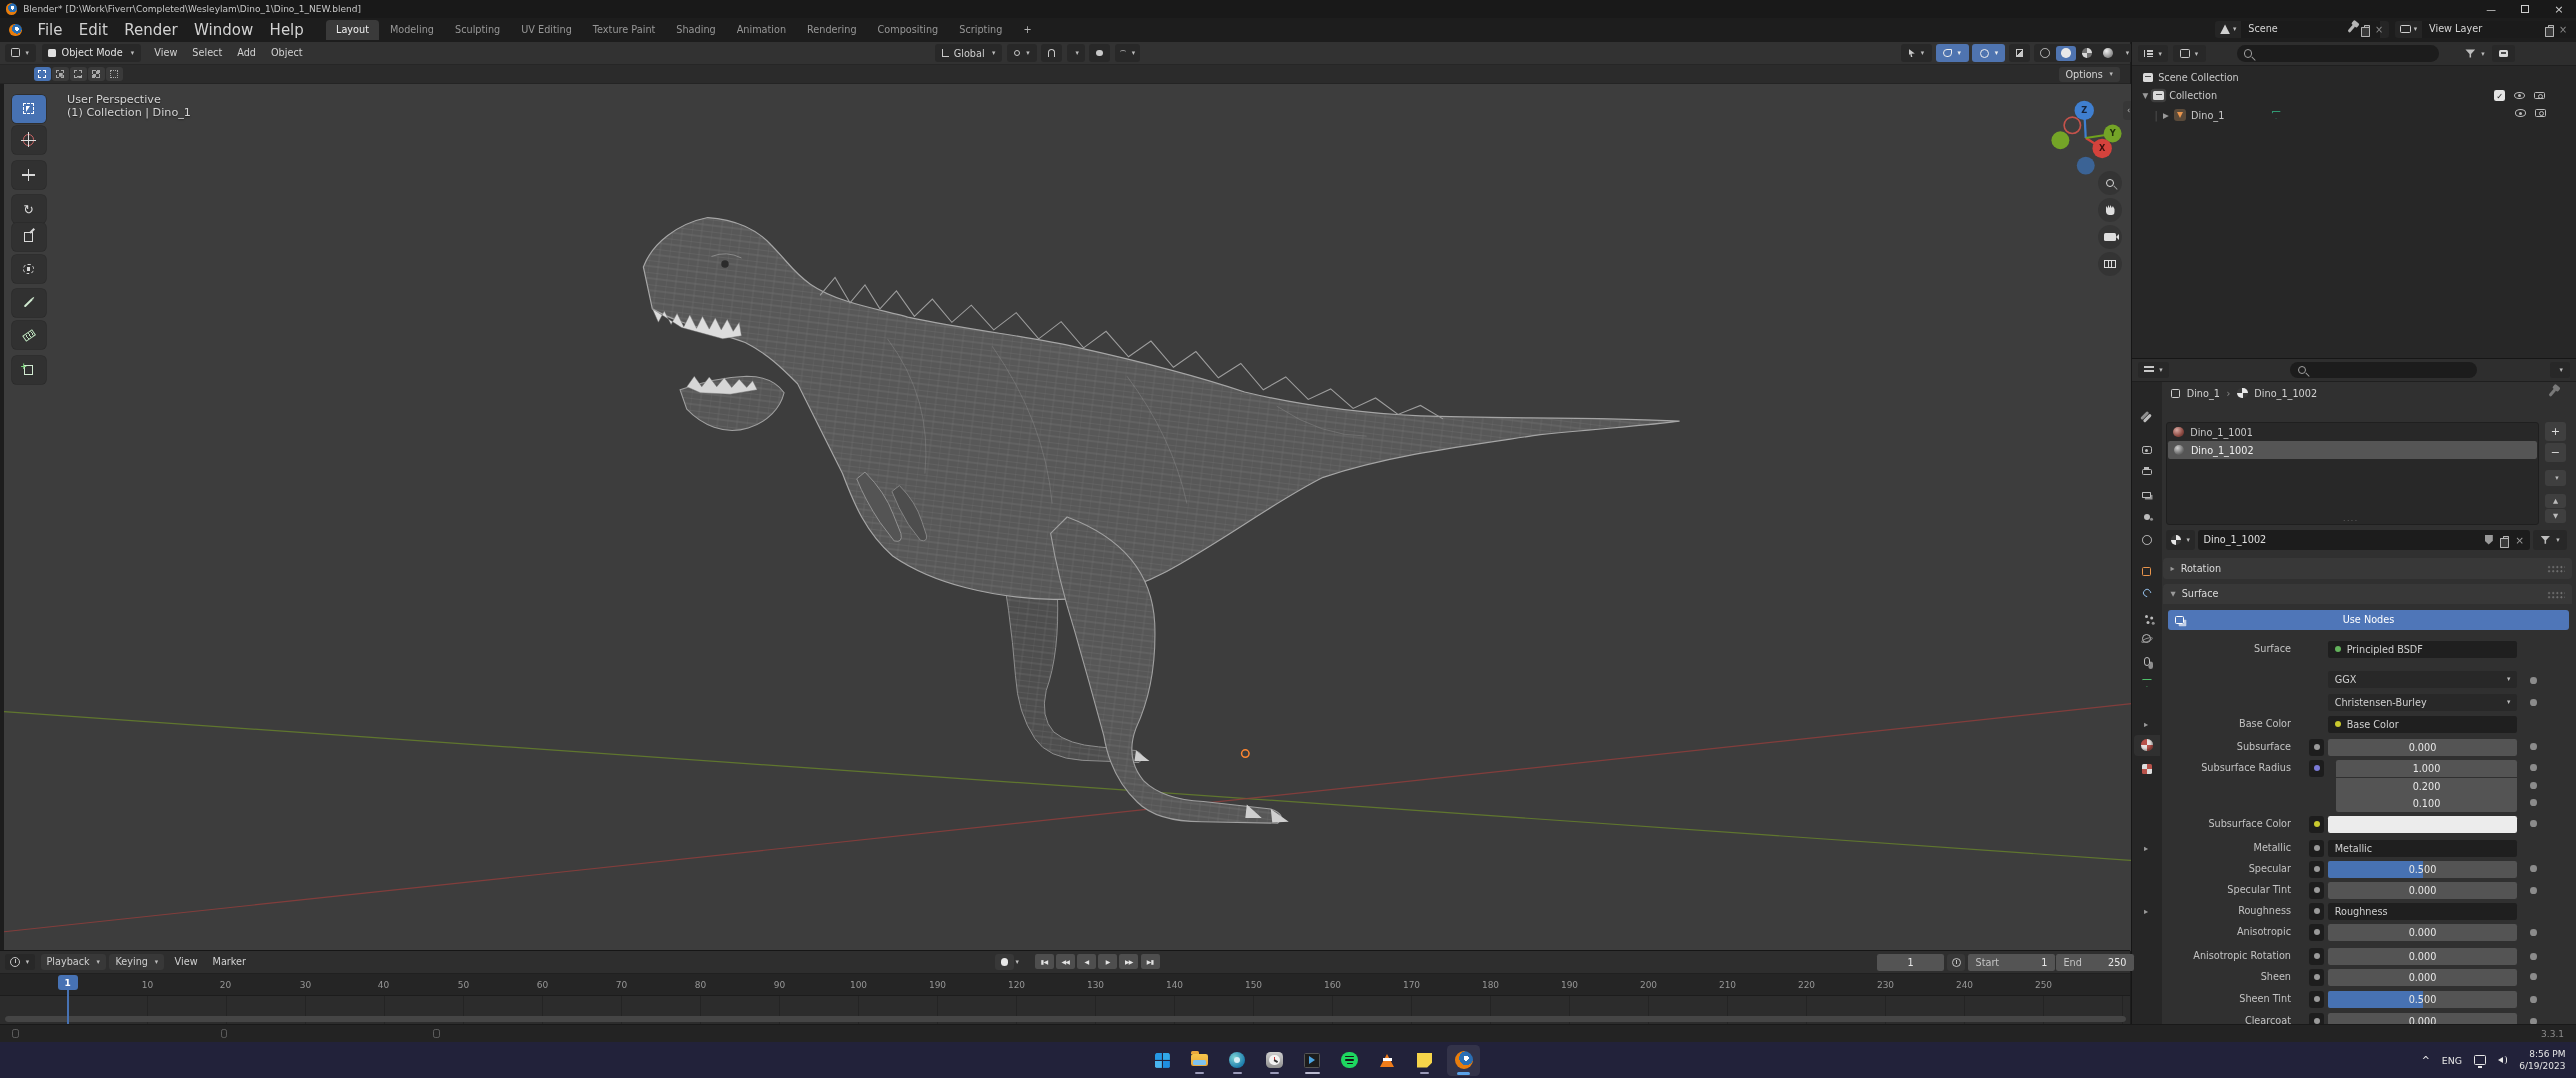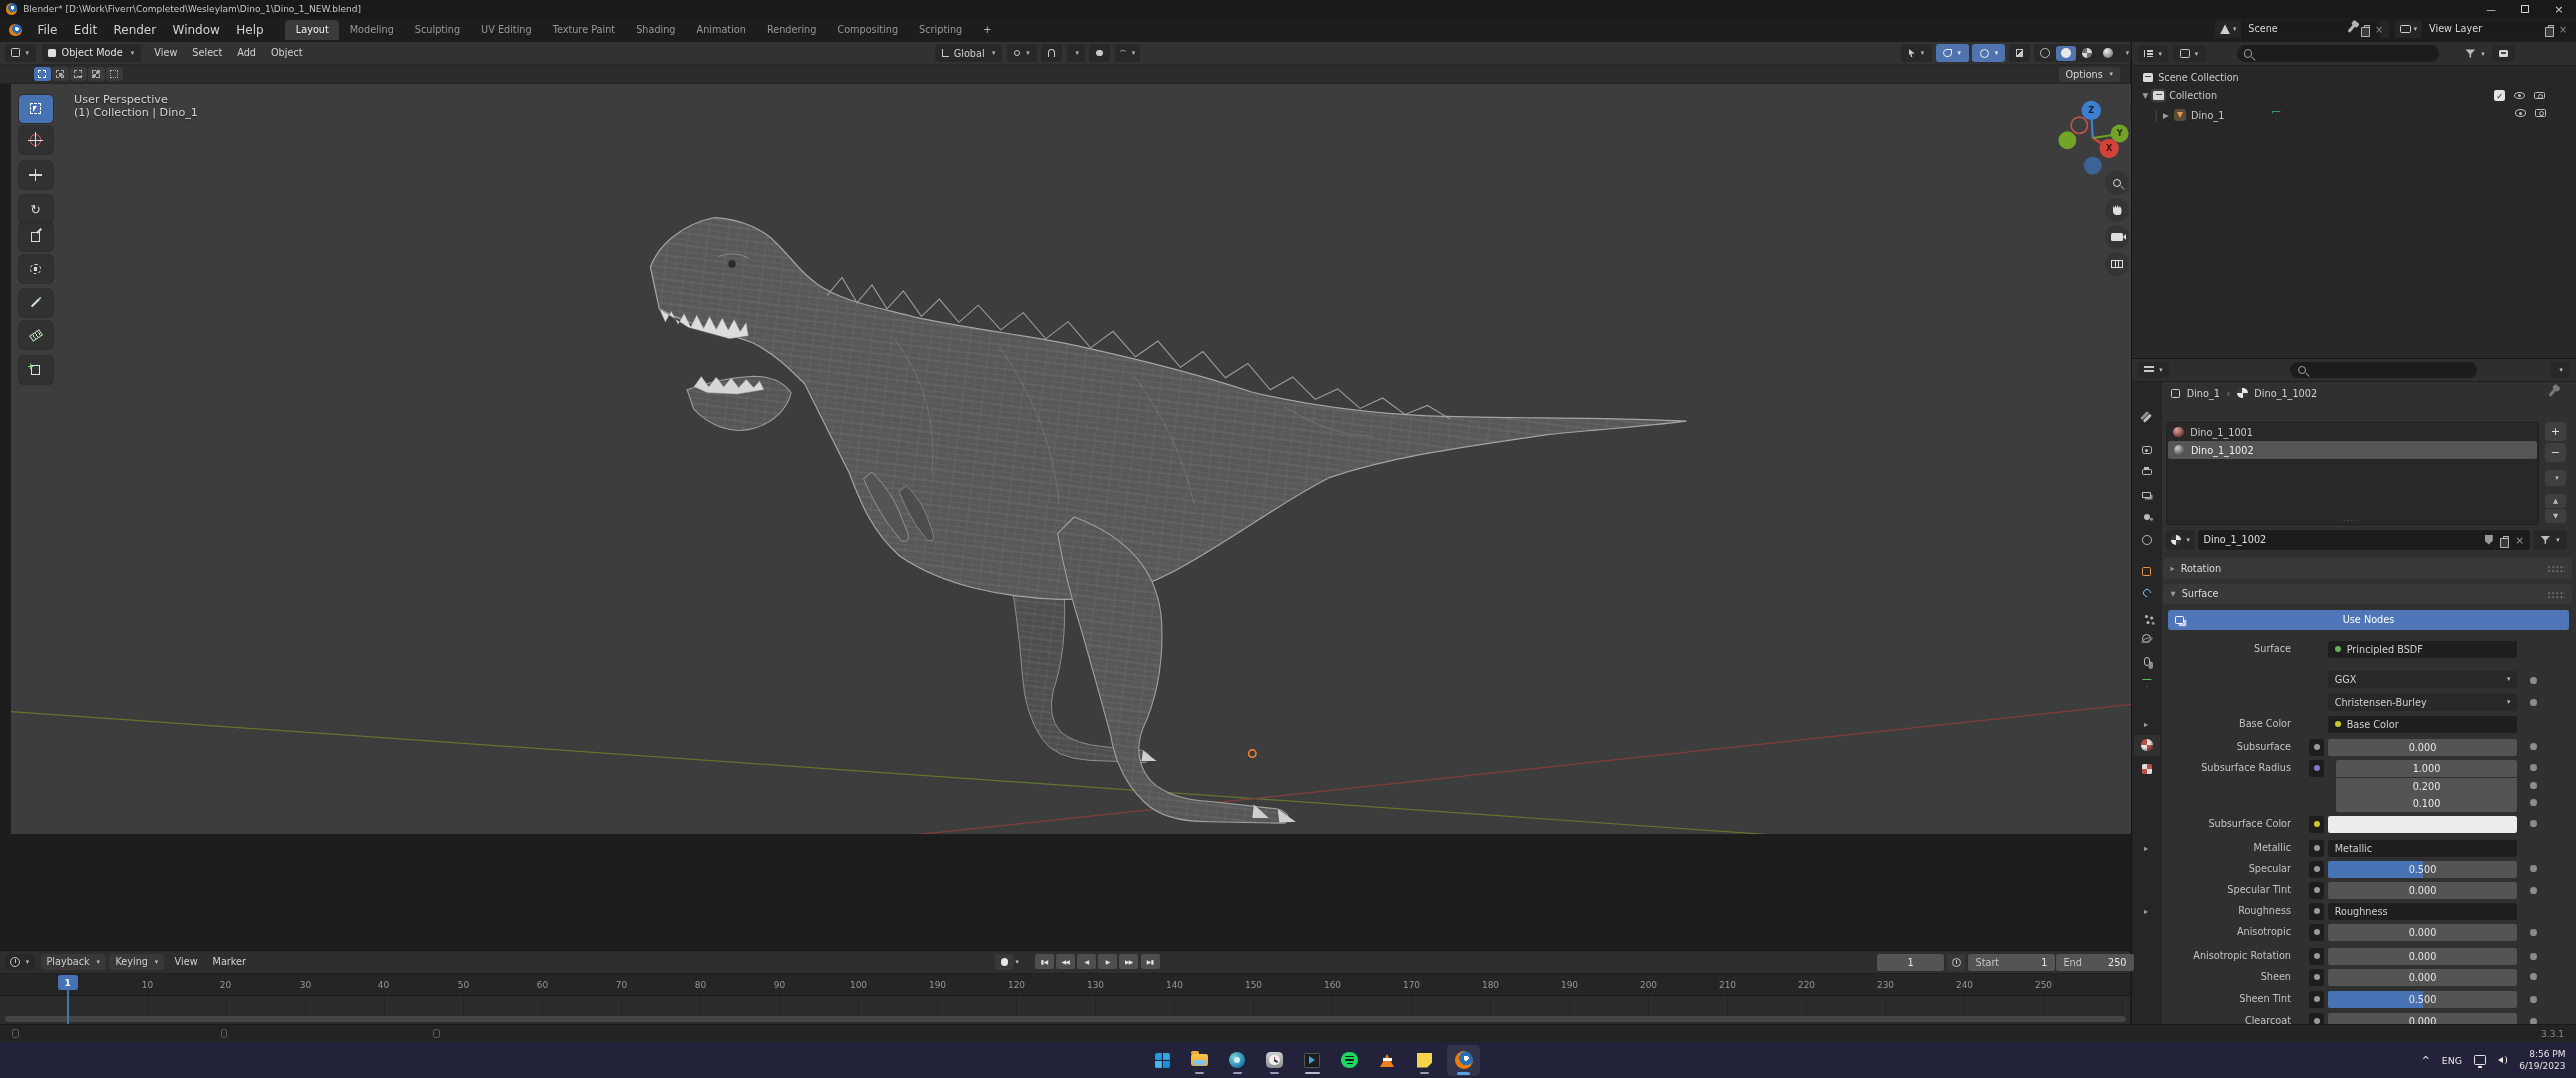--- a/index.html
+++ b/index.html
@@ -1,20 +1,20 @@
 <!DOCTYPE html>
 <html style="font-size:12px"><head>
 <meta charset="utf-8">
 <style>
   *{margin:0;padding:0;box-sizing:border-box}
   html,body{width:2576px;height:1078px;overflow:hidden}
   body{font-family:"DejaVu Sans","Liberation Sans",sans-serif;background:#1d1d1d;color:#cfcfcf;font-size:9.7px;position:relative}
   .abs{position:absolute}
   .row{display:flex;align-items:center}
-  .menu-item{padding:0 8.2px;color:#d2d2d2;cursor:pointer;line-height:24px;font-size:12px}
+  .menu-item{padding:0 8.2px;color:#d2d2d2;cursor:pointer;line-height:24px;font-size:15px}
   .hmenu{padding:0 7.5px;color:#d2d2d2;cursor:pointer;line-height:22.5px;font-size:9.7px}
   .tab{padding:0 10.5px;line-height:19.5px;color:#979797;cursor:pointer;border-radius:3.7px 3.7px 0 0;font-size:9.7px}
   .tab.active{background:#3a3a3a;color:#f0f0f0}
   .chev{font-size:6.7px;color:#bdbdbd;margin-left:3px}
   .btn{background:#282828;border-radius:3px;display:flex;align-items:center;justify-content:center;cursor:pointer}
   .tbtn{position:absolute;left:7.5px;width:34px;height:28px;background:#313131;border-radius:4.5px;display:flex;align-items:center;justify-content:center;cursor:pointer;box-shadow:0 0 0 0.7px #2a2a2a}
   .tbtn.active{background:#4772b3}
   .field{background:#545454;border-radius:2.2px;color:#e8e8e8;display:flex;align-items:center;justify-content:center;font-size:9.7px;cursor:pointer;position:relative;overflow:hidden}
   .dfield{background:#1f1f1f;border-radius:2.2px;color:#d0d0d0;display:flex;align-items:center;font-size:9.7px;cursor:pointer;position:relative}
   .plabel{position:absolute;text-align:right;color:#c3c3c3;font-size:9.7px;line-height:16.5px}
@@ -194,21 +194,21 @@
     <span class="btn" style="width:16.5px;height:14.2px;background:#3a3a3a">
         <span style="width:8.2px;height:8.2px;border:1px dotted #aaa"></span>
       </span>
   </div>
   <span class="btn" style="position:absolute;right:10.5px;top:1.5px;height:15.7px;padding:0 6.7px;gap:3.7px;background:#383838">
     <span style="color:#d6d6d6">Options</span>
       <span class="chev">▾</span>
   </span>
 </div>
 
-<div class="abs" style="left:11px;top:84px;width:2130px;height:750px;background:#3d3d3d;overflow:hidden">
+<div class="abs" style="left:4px;top:84px;width:2130px;height:867px;background:#3d3d3d;overflow:hidden">
   <svg width="2130" height="866" viewBox="0 0 2845 1156" style="position:absolute;left:0;top:0">
     <defs>
       <pattern id="wf" width="26" height="16" patternUnits="userSpaceOnUse" patternTransform="rotate(7)">
         <path d="M0 0 H26 M0 8 H26" stroke="#939393" stroke-width="0.8" opacity="0.55" fill="none"></path>
         <path d="M0 0 V16 M13 0 V16" stroke="#8a8a8a" stroke-width="0.8" opacity="0.35" fill="none"></path>
       </pattern>
     </defs>
 
     <line x1="0" y1="838" x2="2845" y2="1037" stroke="#66802c" stroke-width="1.6" opacity="0.85"></line>
     <line x1="0" y1="1132" x2="2845" y2="827" stroke="#8f3e3c" stroke-width="1.6" opacity="0.85"></line>

